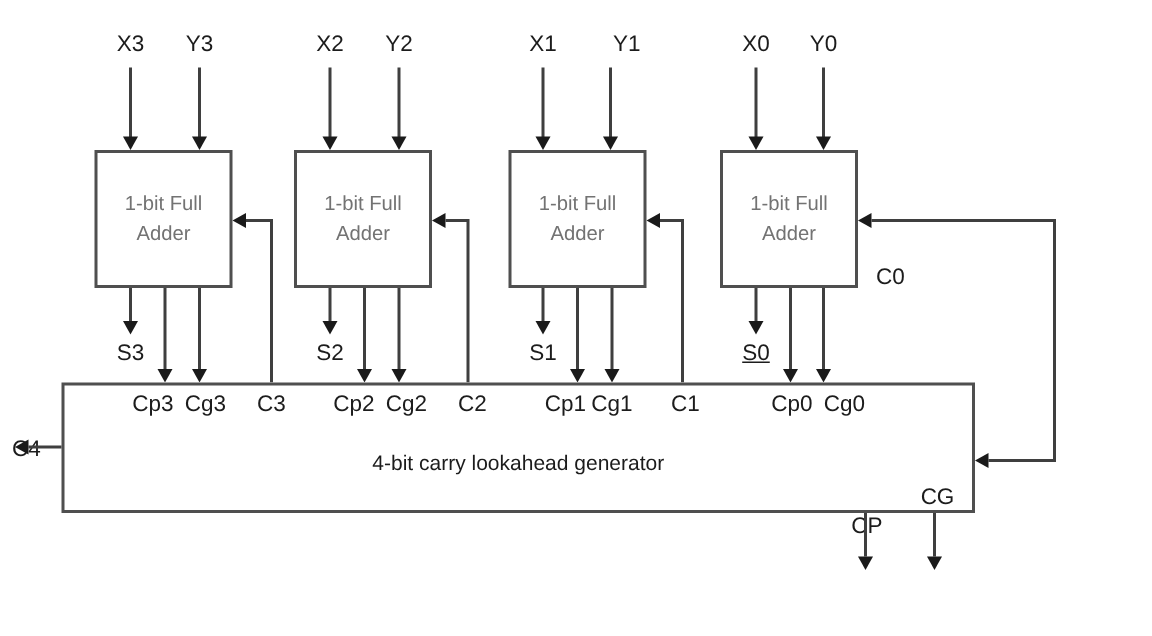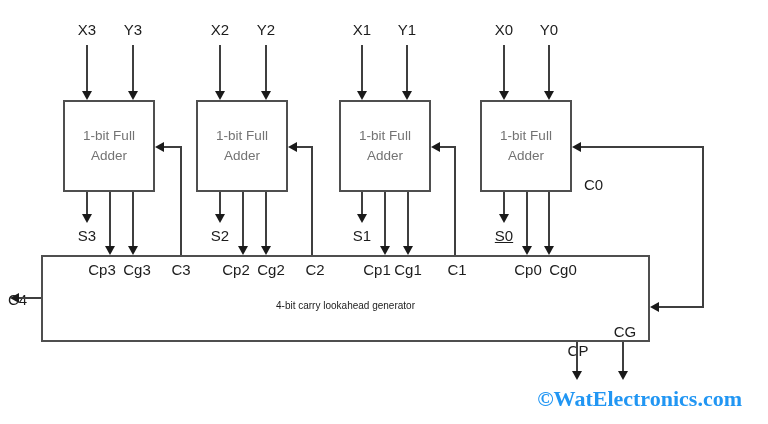--- a/index.html
+++ b/index.html
@@ -16,35 +16,35 @@
     border-top:5px solid transparent;border-bottom:5px solid transparent;
     border-right:9px solid #1a1a1a;}
   .lbl{position:absolute;font-size:15px;color:#1c1c1c;text-align:center;white-space:nowrap;}
   .lbl.left{text-align:left;margin-top:24px;}
   .box{position:absolute;width:92px;height:92px;border:2px solid #4f4f4f;
     box-sizing:border-box;background:#fff;display:flex;align-items:center;justify-content:center;}
   .box .t{width:72px;text-align:center;font-size:13.5px;line-height:1.5;color:#737373;}
   .genbox{position:absolute;left:41px;top:255px;width:609px;height:87px;
     border:2px solid #4f4f4f;box-sizing:border-box;background:#fff;}
   .gen-title{position:absolute;left:41px;top:300px;width:609px;text-align:center;
-    font-size:10px;color:#1c1c1c;}
+    font-size:14px;color:#1c1c1c;}
   .wm{position:absolute;left:516px;top:386px;width:226px;text-align:right;
     font-family:"Liberation Serif",serif;font-weight:bold;font-size:22px;color:#2196F3;}
 </style>
 </head>
 <body>
 
 <div class="canvas">
 
   <span class="lbl" style="left:67px;top:21px;width:40px;">X3</span>
   <span class="lbl" style="left:113px;top:21px;width:40px;">Y3</span>
   <span class="lbl" style="left:200px;top:21px;width:40px;">X2</span>
   <span class="lbl" style="left:246px;top:21px;width:40px;">Y2</span>
   <span class="lbl" style="left:342px;top:21px;width:40px;">X1</span>
-  <span class="lbl" style="left:387px;top:21px;width:40px;">Y1</span>
+  <span class="lbl" style="left:387px;top:21px;width:40px;text-align:right;">Y1</span>
   <span class="lbl" style="left:484px;top:21px;width:40px;">X0</span>
   <span class="lbl" style="left:529px;top:21px;width:40px;">Y0</span>
 
   <div class="vline" style="left:86px;top:45px;height:47px;"></div>
   <div class="arr-d" style="left:82px;top:91px;"></div>
   <div class="vline" style="left:132px;top:45px;height:47px;"></div>
   <div class="arr-d" style="left:128px;top:91px;"></div>
 
   <div class="vline" style="left:219px;top:45px;height:47px;"></div>
   <div class="arr-d" style="left:215px;top:91px;"></div>
@@ -149,15 +149,14 @@
   <div class="arr-l" style="left:10px;top:293px;"></div>
 
   <span class="lbl" style="left:556px;top:342px;width:44px;">CP</span>
   <div class="vline" style="left:576px;top:342px;height:29px;"></div>
   <div class="arr-d" style="left:572px;top:371px;"></div>
 
   <span class="lbl" style="left:603px;top:323px;width:44px;">CG</span>
   <div class="vline" style="left:622px;top:342px;height:29px;"></div>
   <div class="arr-d" style="left:618px;top:371px;"></div>
 
-  <span class="wm">©WatElectronics.com</span>
 
 </div>
 
 </body></html>

